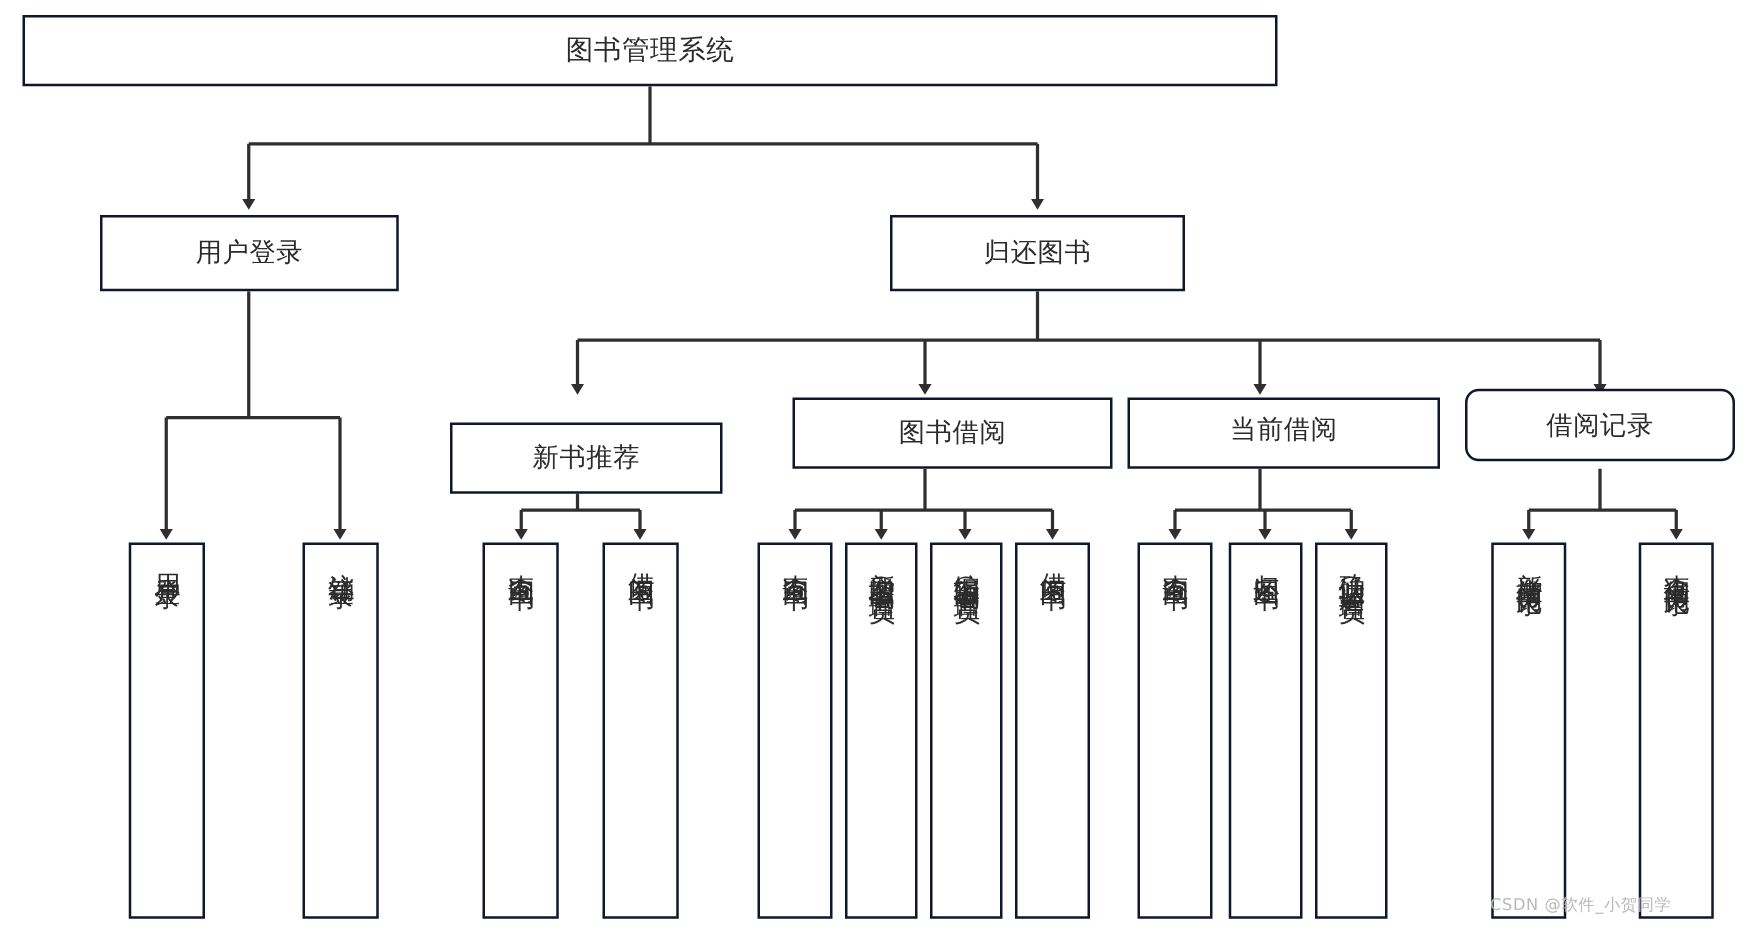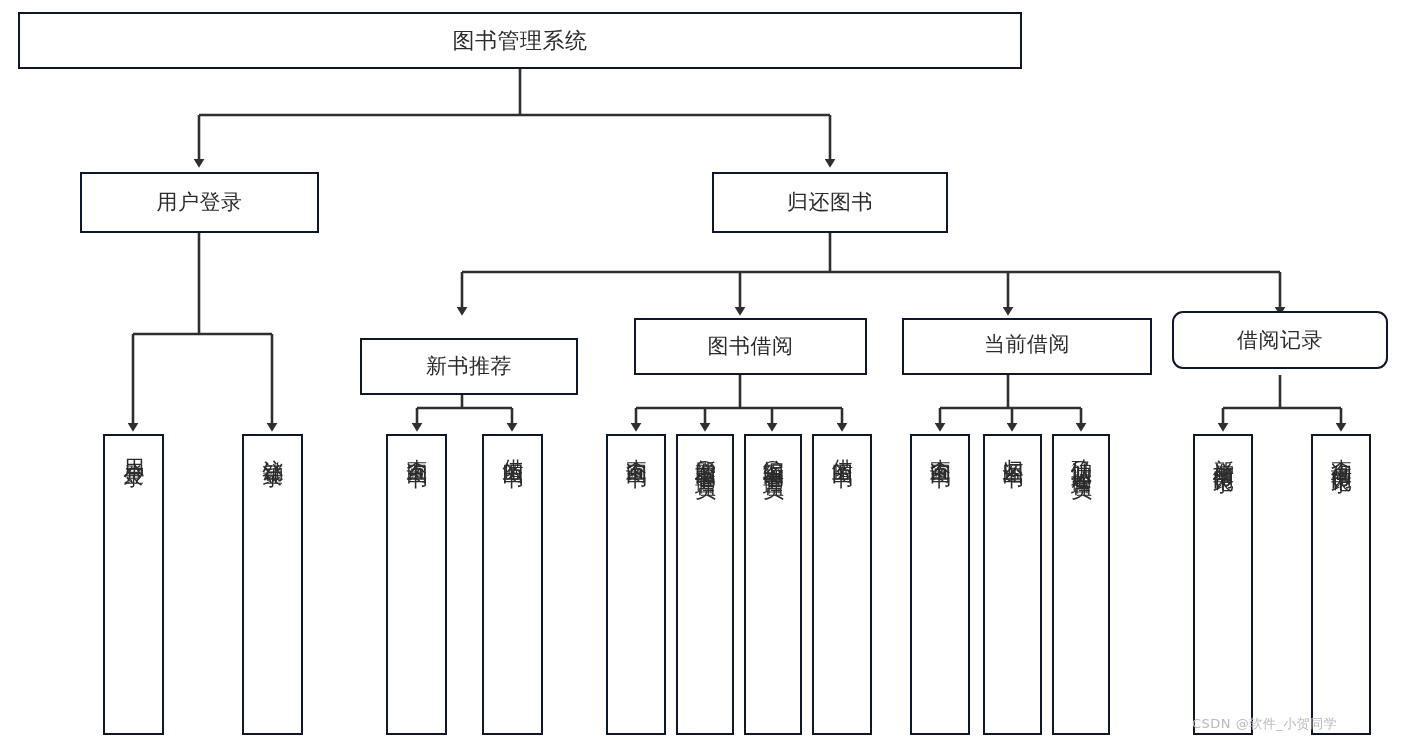--- a/index.html
+++ b/index.html
@@ -132,21 +132,21 @@
   <div class="node horiz" style="left:80px; top:172px; width:239px; height:61px;">
     <span class="label">用户登录</span>
   </div>
   <div class="node horiz" style="left:712px; top:172px; width:236px; height:61px;">
     <span class="label">归还图书</span>
   </div>
 
   <div class="node horiz" style="left:360px; top:318px; width:218px; height:57px;margin-top:20px;">
     <span class="label">新书推荐</span>
   </div>
-  <div class="node horiz" style="left:634px; top:318px; width:233px; height:57px;">
+  <div class="node horiz" style="left:634px; top:318px; width:256px; height:57px;">
     <span class="label">图书借阅</span>
   </div>
   <div class="node horiz" style="left:902px; top:318px; width:250px; height:57px;font-family:Liberation Mono, monospace;">
     <span class="label">当前借阅</span>
   </div>
   <div class="node horiz" style="left:1172px; top:311px; width:216px; height:58px;border-radius:11px;">
     <span class="label">借阅记录</span>
   </div>
 
   <div class="node vert" style="left:103px; top:434px; width:61px; height:301px;">

